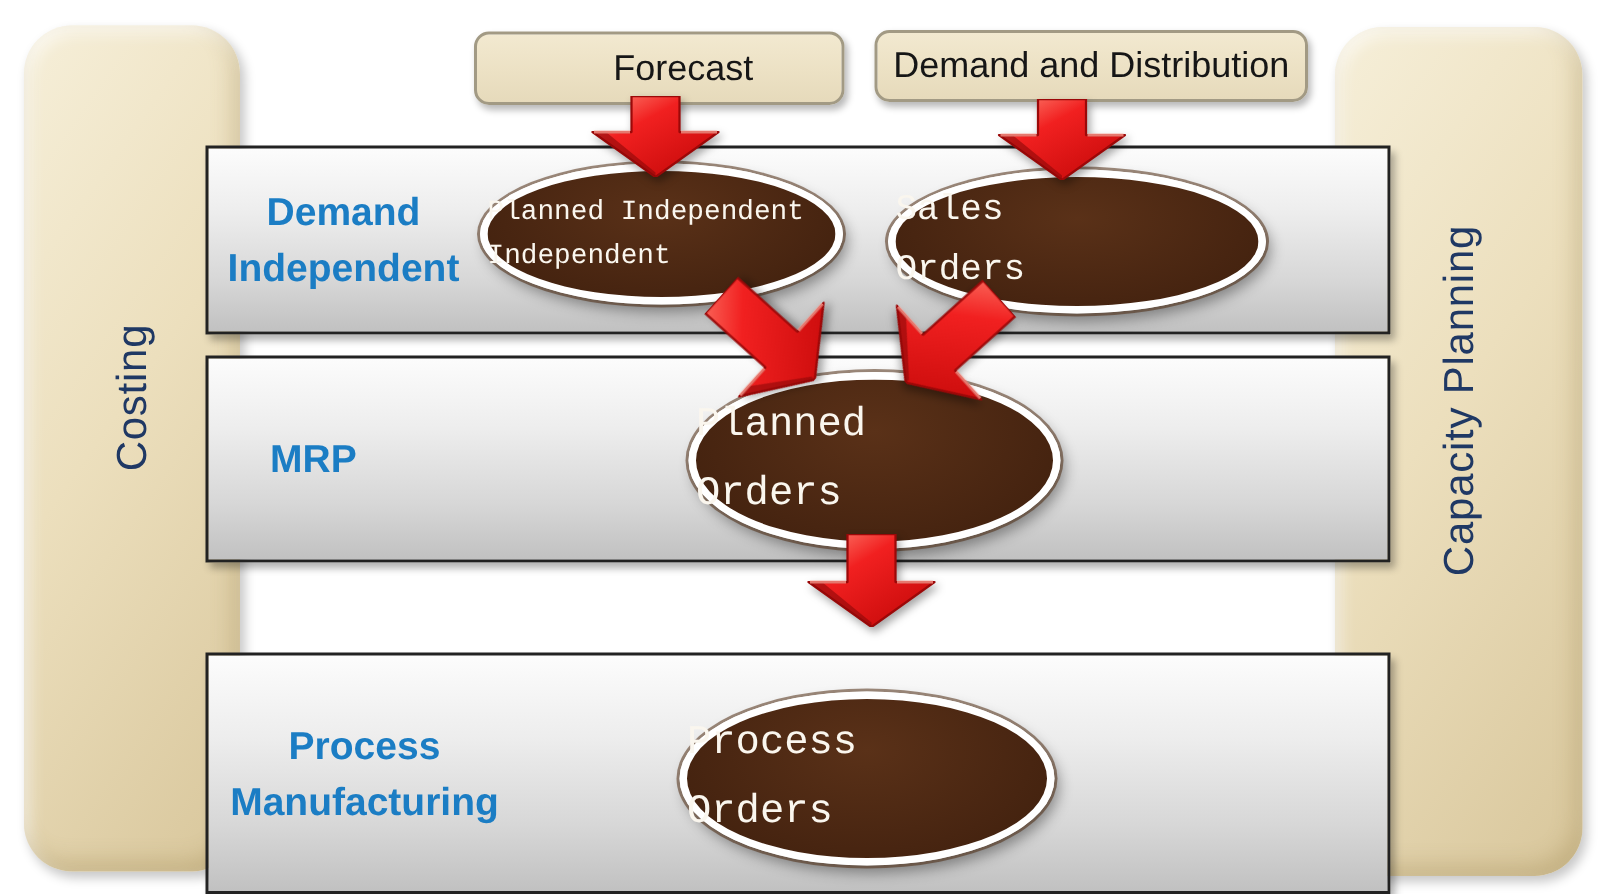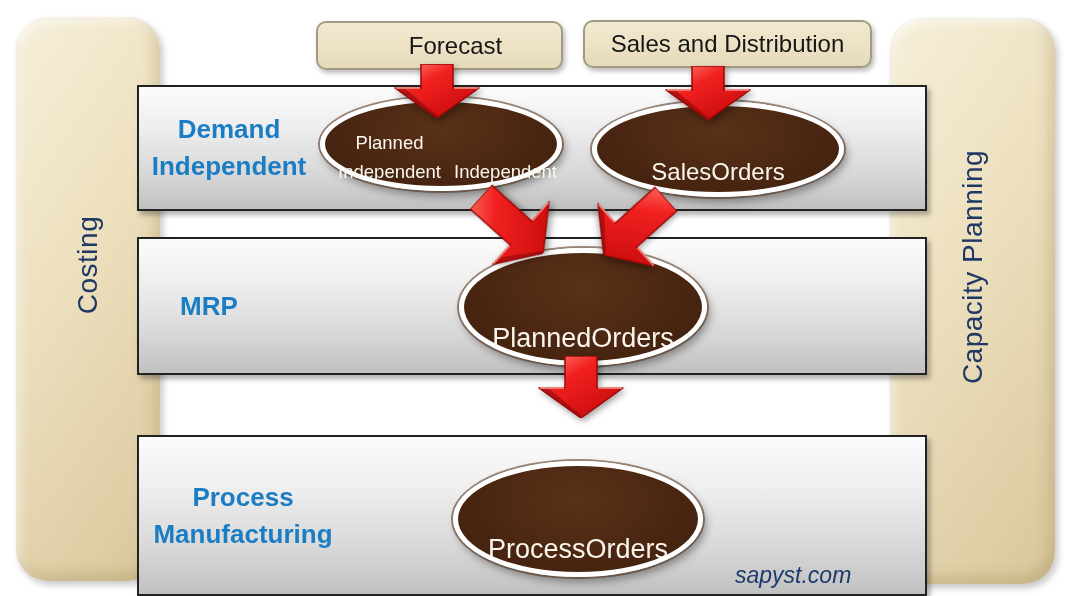--- a/index.html
+++ b/index.html
@@ -35,41 +35,41 @@
   .topbox-forecast { left:316px; top:21px; width:247px; height:49px;padding-left:32px; }
   .topbox-sd       { left:583px; top:20px; width:289px; height:48px; }
 
   
   .band {
     position:absolute; left:137px; width:790px;
     border:2px solid #222222; box-sizing:border-box;
     background:linear-gradient(180deg,#fcfcfc 0%,#ededed 35%,#d7d7d7 72%,#c1c1c1 100%);
     box-shadow:3px 4px 5px rgba(0,0,0,0.30);
   }
-  .band-1 { top:85px;  height:126px; }
+  .band-1 { top:97px;  height:126px; }
   .band-2 { top:237px; height:138px; }
   .band-3 { top:387px; height:161px;margin-top:48px; }
 
   .band-label {
     position:absolute; top:50%; transform:translateY(-50%);
     color:#1b7dc4; font-weight:bold; font-size:26px; line-height:37px;
     text-align:center;
   }
   .band-label-1 { left:2px;  width:176px; }
   .band-label-2 { left:41px; width:auto; text-align:right; }
   .band-label-3 { left:14px; width:180px; }
 
   
   .ellipse {
     position:absolute; border-radius:50%;
     background:radial-gradient(ellipse at 50% 32%, #5a3118 0%, #482511 65%, #3e1f0c 100%);
     border:5px solid #ffffff; box-sizing:border-box;
     box-shadow:0 0 0 2px rgba(80,45,20,0.55), 3px 5px 9px rgba(0,0,0,0.38);
-    color:#faf6ee; display:flex; flex-direction:row;
-    align-items:flex-end; justify-content:center; text-align:center;
+    color:#faf6ee; display:flex; flex-direction:column;
+    align-items:flex-start; justify-content:center; text-align:center;font-family:Liberation Mono, monospace;
   }
   .e-pir     { left:181px; top:10px; width:242px; height:94px;  font-size:18.5px; line-height:29px; }
   .e-sales   { left:453px; top:14px; width:252px; height:96px;  font-size:24px;   line-height:40px; }
   .e-planned { left:320px; top:9px;  width:248px; height:118px; font-size:27px;   line-height:46px; }
   .e-process { left:314px; top:24px; width:250px; height:116px; font-size:27px;   line-height:46px; }
 
   
   .arrow { position:absolute; filter:drop-shadow(2px 3px 3px rgba(0,0,0,0.35)); }
   .a1 { left:394px; top:64px; }
   .a2 { left:665px; top:66px; }
@@ -102,21 +102,21 @@
     <span class="vtext">Costing</span>
   </div>
   <div class="sidebar sidebar-capacity">
     <span class="vtext">Capacity Planning</span>
   </div>
 
   <div class="topbox topbox-forecast">
     <span>Forecast</span>
   </div>
   <div class="topbox topbox-sd">
-    <span>Sales and Distribution</span>
+    <span>Demand and Distribution</span>
   </div>
 
   <div class="band band-1">
     <div class="band-label band-label-1">
       <div>Demand</div>
       <div>Independent</div>
     </div>
     <div class="ellipse e-pir">
       <div>Planned Independent</div>
       <div>Independent</div>
@@ -171,15 +171,14 @@
     <polygon points="1,54 10,54 43,81 43,84" fill="#8c0909" opacity="0.6"></polygon>
     <path d="M2,54 L26,54 M60,54 L84,54" stroke="#ff9e90" stroke-width="2" opacity="0.75" fill="none"></path>
   </svg>
 
   <svg class="arrow a5" width="86" height="62" viewBox="0 0 86 62">
     <polygon points="27,0 59,0 59,32 85,32 43,62 1,32 27,32" fill="url(#agrad)" stroke="#9c0808" stroke-width="1.5" stroke-linejoin="round"></polygon>
     <polygon points="1,32 10,32 43,59 43,62" fill="#8c0909" opacity="0.6"></polygon>
     <path d="M2,32 L26,32 M60,32 L84,32" stroke="#ff9e90" stroke-width="2" opacity="0.75" fill="none"></path>
   </svg>
 
-  <div class="watermark">sapyst.com</div>
 
 </div>
 
 </body></html>

